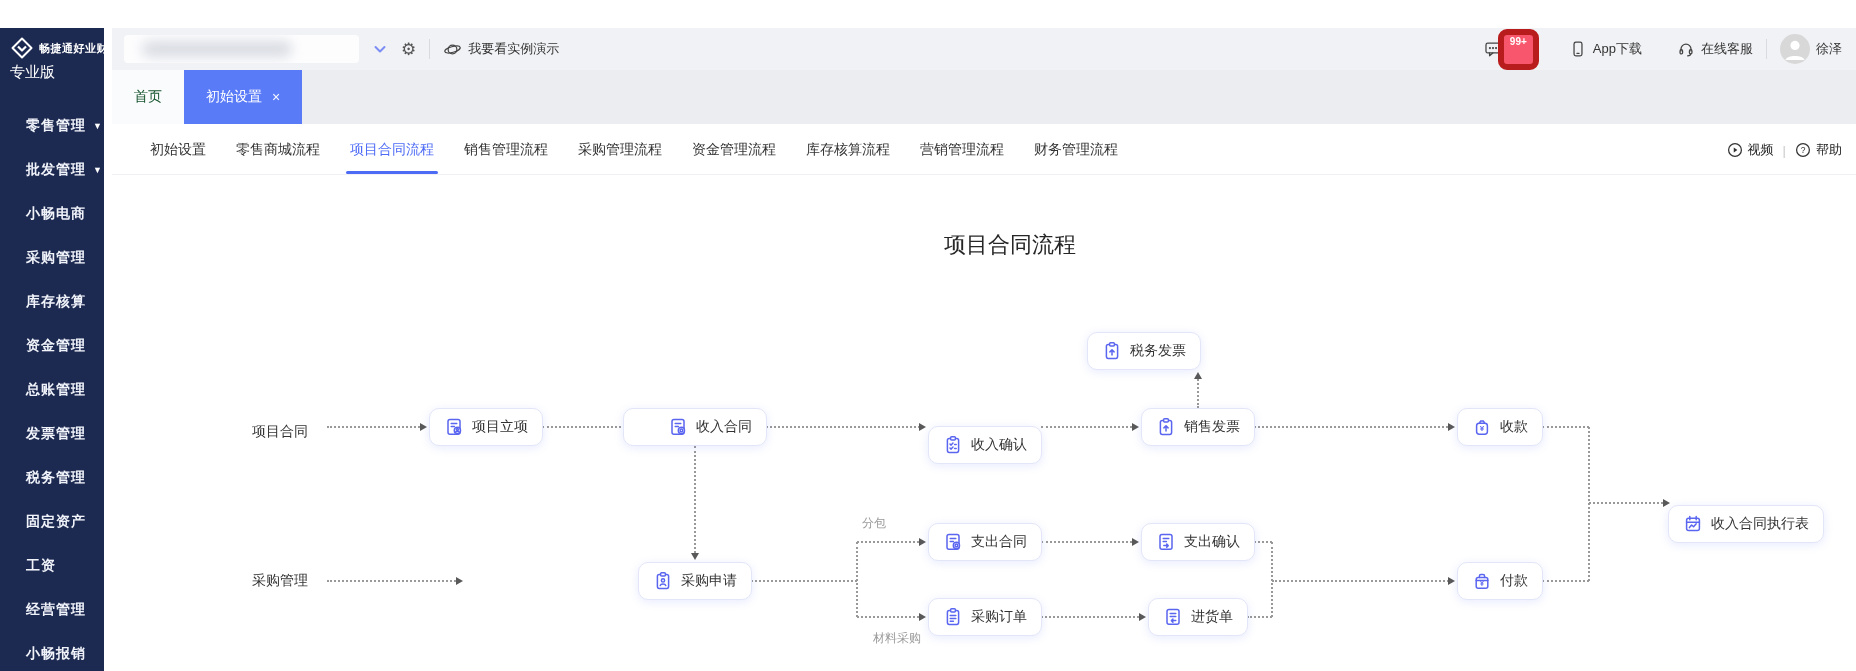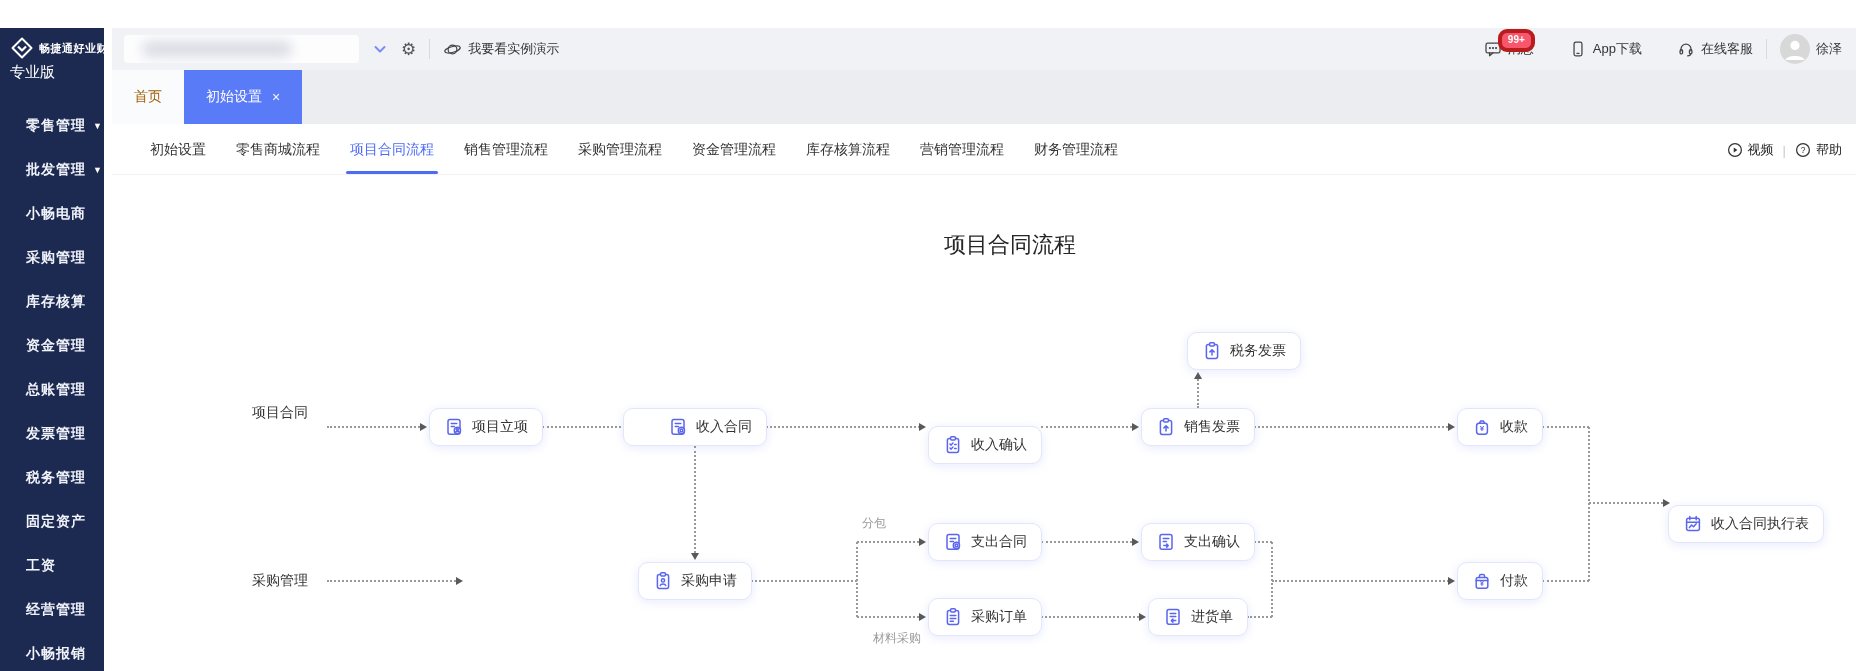--- a/index.html
+++ b/index.html
@@ -22,26 +22,26 @@
   .side-item .caret{font-size:9px;margin-left:7px;color:#fff;}
   
   .main{position:absolute;left:112px;top:28px;right:0;bottom:0;}
   .topbar{height:42px;background:#f1f2f5;display:flex;align-items:center;padding:0 14px 0 12px;gap:13px;font-size:13px;color:#333;}
   .org-blur{position:relative;width:235px;height:28px;border-radius:4px;background:#fdfdfe;overflow:hidden;}
   .org-blur i{position:absolute;left:18px;top:6px;width:150px;height:16px;background:#d9dce3;border-radius:8px;filter:blur(6px);}
   .vdiv{width:1px;height:20px;background:#d8dadf;}
   .hitem{display:flex;align-items:center;gap:6px;cursor:pointer;position:relative;white-space:nowrap;}
   .gear{font-size:17px;color:#555;line-height:1;cursor:pointer;}
   .spacer{flex:1;}
-  .badge{position:absolute;top:-11px;left:14px;background:var(--badge-bg);color:#fff;font-size:10px;font-weight:700;padding:1px 6px 2px;border-radius:9px;border:4px solid #b91c1c;line-height:1.2;}
+  .badge{position:absolute;top:-11px;left:14px;background:var(--badge-bg);color:#fff;font-size:10px;font-weight:700;padding:1px 6px 16px;border-radius:9px;border:6px solid #b91c1c;line-height:1.2;}
   .avatar{width:30px;height:30px;border-radius:50%;background:#d8d8d8;display:flex;align-items:center;justify-content:center;overflow:hidden;}
   .hgap{width:9px;}
   
   .tabstrip{height:54px;background:#ecedf1;display:flex;align-items:stretch;}
-  .tab{display:flex;align-items:center;padding:0 22px;font-size:14px;color:#a16207;background:#fafbfd;cursor:pointer;gap:10px;}
+  .tab{display:flex;align-items:center;padding:0 22px;font-size:14px;color:#14532d;background:#fafbfd;cursor:pointer;gap:10px;}
   .tab.active{background:var(--accent);color:#fff;}
   .tab .close{font-size:14px;opacity:.95;cursor:pointer;}
   
   .content{position:relative;height:calc(100% - 96px);background:#fff;}
   .subtabs{position:relative;z-index:2;display:flex;align-items:center;background:#fff;padding:17px 14px 15px 38px;border-bottom:1px solid #f1f1f5;}
   .subtab-list{display:flex;gap:30px;}
   .subtab{font-size:14px;color:#333;cursor:pointer;position:relative;white-space:nowrap;}
   .subtab.active{color:var(--subtab-active);}
   .subtab.active::after{content:'';position:absolute;left:-4px;right:-4px;bottom:-15px;height:3px;border-radius:2px;background:var(--subtab-active);}
   .subtab-right{margin-left:auto;display:flex;align-items:center;gap:7px;font-size:13px;color:#262626;}
@@ -273,21 +273,21 @@
           <div class="farrow down" style="left: 578.5px; top: 429px;"></div>
           <div class="farrow right" style="left: 344px; top: 452.5px;"></div>
           <div class="farrow right" style="left: 807px; top: 413.5px;"></div>
           <div class="farrow right" style="left: 807px; top: 488.5px;"></div>
           <div class="farrow right" style="left: 1020px; top: 413.5px;"></div>
           <div class="farrow right" style="left: 1027px; top: 488.5px;"></div>
           <div class="farrow right" style="left: 1336px; top: 452.5px;"></div>
           <div class="farrow right" style="left: 1551px; top: 374.5px;"></div>
           <div class="fbranch" style="left: 762px; top: 399px;">分包</div>
           <div class="fbranch" style="left: 785px; top: 514px;">材料采购</div>
-          <div class="ftext" style="left: 168px; top: 289px;">项目合同</div>
+          <div class="ftext" style="left: 168px; top: 308px;">项目合同</div>
           <div class="ftext" style="left: 168px; top: 457px;">采购管理</div>
           <div class="fnode" style="left: 374px; top: 303px;">
             <span>
               <svg width="20" height="20" viewBox="0 0 20 20" fill="none" stroke="#5b66f0" stroke-width="1.5" stroke-linecap="round" stroke-linejoin="round">
                 <rect x="4" y="2.6" width="12" height="14.6" rx="2"></rect>
                 <path d="M7.2 6.6h5.6M7.2 9.6h3.2"></path>
                 <circle cx="13.4" cy="13.4" r="3.1" fill="#fff"></circle>
                 <circle cx="13.4" cy="12.5" r="1"></circle>
                 <path d="M11.6 15c.5-1.1 3.1-1.1 3.6 0"></path>
               </svg>
@@ -318,21 +318,21 @@
           <div class="fnode" style="left: 1086px; top: 303px;">
             <span>
               <svg width="20" height="20" viewBox="0 0 20 20" fill="none" stroke="#5b66f0" stroke-width="1.5" stroke-linecap="round" stroke-linejoin="round">
                 <rect x="4.4" y="3.4" width="11.2" height="14" rx="1.8"></rect>
                 <rect x="7.6" y="1.8" width="4.8" height="3.2" rx="1" fill="#fff"></rect>
                 <path d="M10 14V8.8M7.9 10.9L10 8.8l2.1 2.1"></path>
               </svg>
             </span>
             <span>销售发票</span>
           </div>
-          <div class="fnode" style="left: 1132px; top: 227px; font-family: Liberation Serif, serif;">
+          <div class="fnode" style="left: 1032px; top: 227px; font-family: Liberation Serif, serif;">
             <span>
               <svg width="20" height="20" viewBox="0 0 20 20" fill="none" stroke="#5b66f0" stroke-width="1.5" stroke-linecap="round" stroke-linejoin="round">
                 <rect x="4.4" y="3.4" width="11.2" height="14" rx="1.8"></rect>
                 <rect x="7.6" y="1.8" width="4.8" height="3.2" rx="1" fill="#fff"></rect>
                 <path d="M10 14V8.8M7.9 10.9L10 8.8l2.1 2.1"></path>
               </svg>
             </span>
             <span>税务发票</span>
           </div>
           <div class="fnode" style="left: 1388px; top: 303px;">

